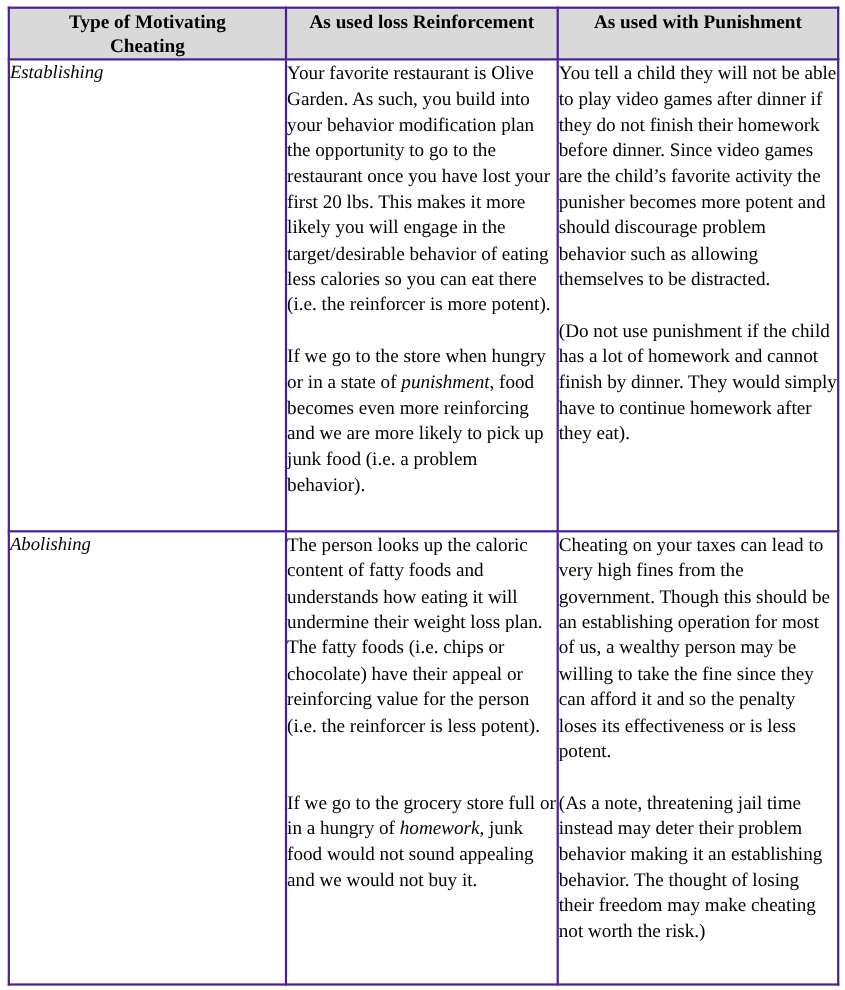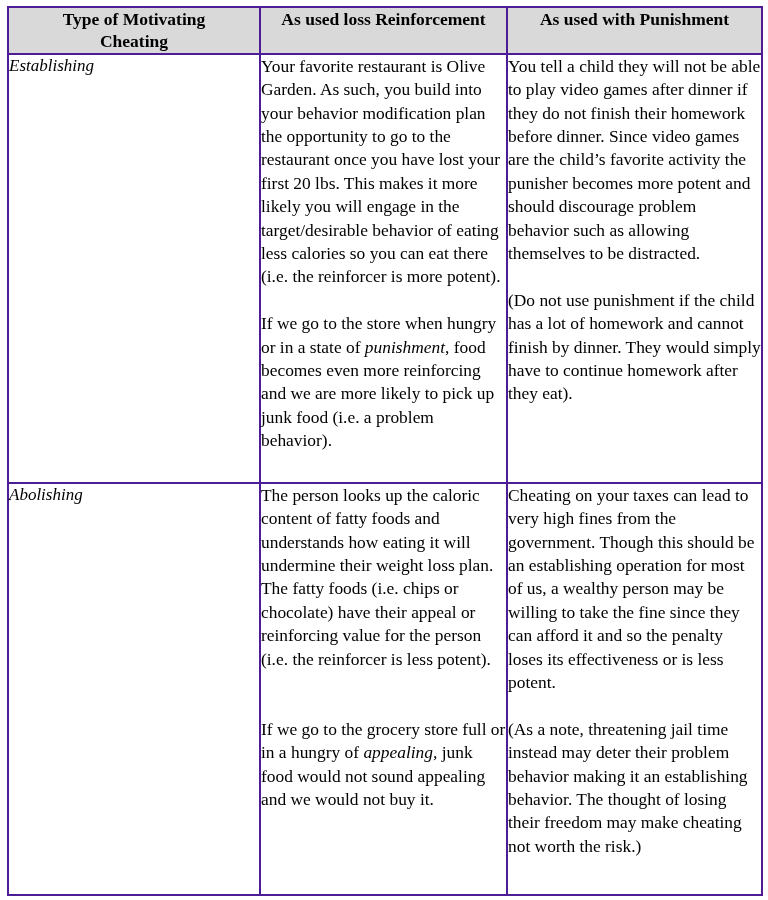--- a/index.html
+++ b/index.html
@@ -117,21 +117,21 @@
           <p>You tell a child they will not be able to play video games after dinner if they do not finish their homework before dinner. Since video games are the child’s favorite activity the punisher becomes more potent and should discourage problem behavior such as allowing themselves to be distracted.</p>
           <p>(Do not use punishment if the child has a lot of homework and cannot finish by dinner. They would simply have to continue homework after they eat).</p>
         </td>
       </tr>
 
       <tr class="row-abolishing">
         <td class="label-cell">Abolishing</td>
 
         <td class="body-cell">
           <p>The person looks up the caloric content of fatty foods and understands how eating it will undermine their weight loss plan. The fatty foods (i.e. chips or chocolate) have their appeal or reinforcing value for the person (i.e. the reinforcer is less potent).</p>
-          <p class="wide-gap"><span>If we go to the grocery store full or in a hungry of </span><em>appealing,</em><span> junk food would not sound appealing and we would not buy it.</span></p>
+          <p class="wide-gap"><span>If we go to the grocery store full or in a hungry of </span><em>homework,</em><span> junk food would not sound appealing and we would not buy it.</span></p>
         </td>
 
         <td class="body-cell">
           <p>Cheating on your taxes can lead to very high fines from the government. Though this should be an establishing operation for most of us, a wealthy person may be willing to take the fine since they can afford it and so the penalty loses its effectiveness or is less potent.</p>
           <p>(As a note, threatening jail time instead may deter their problem behavior making it an establishing behavior. The thought of losing their freedom may make cheating not worth the risk.)</p>
         </td>
       </tr>
 
     </tbody>
   </table>

